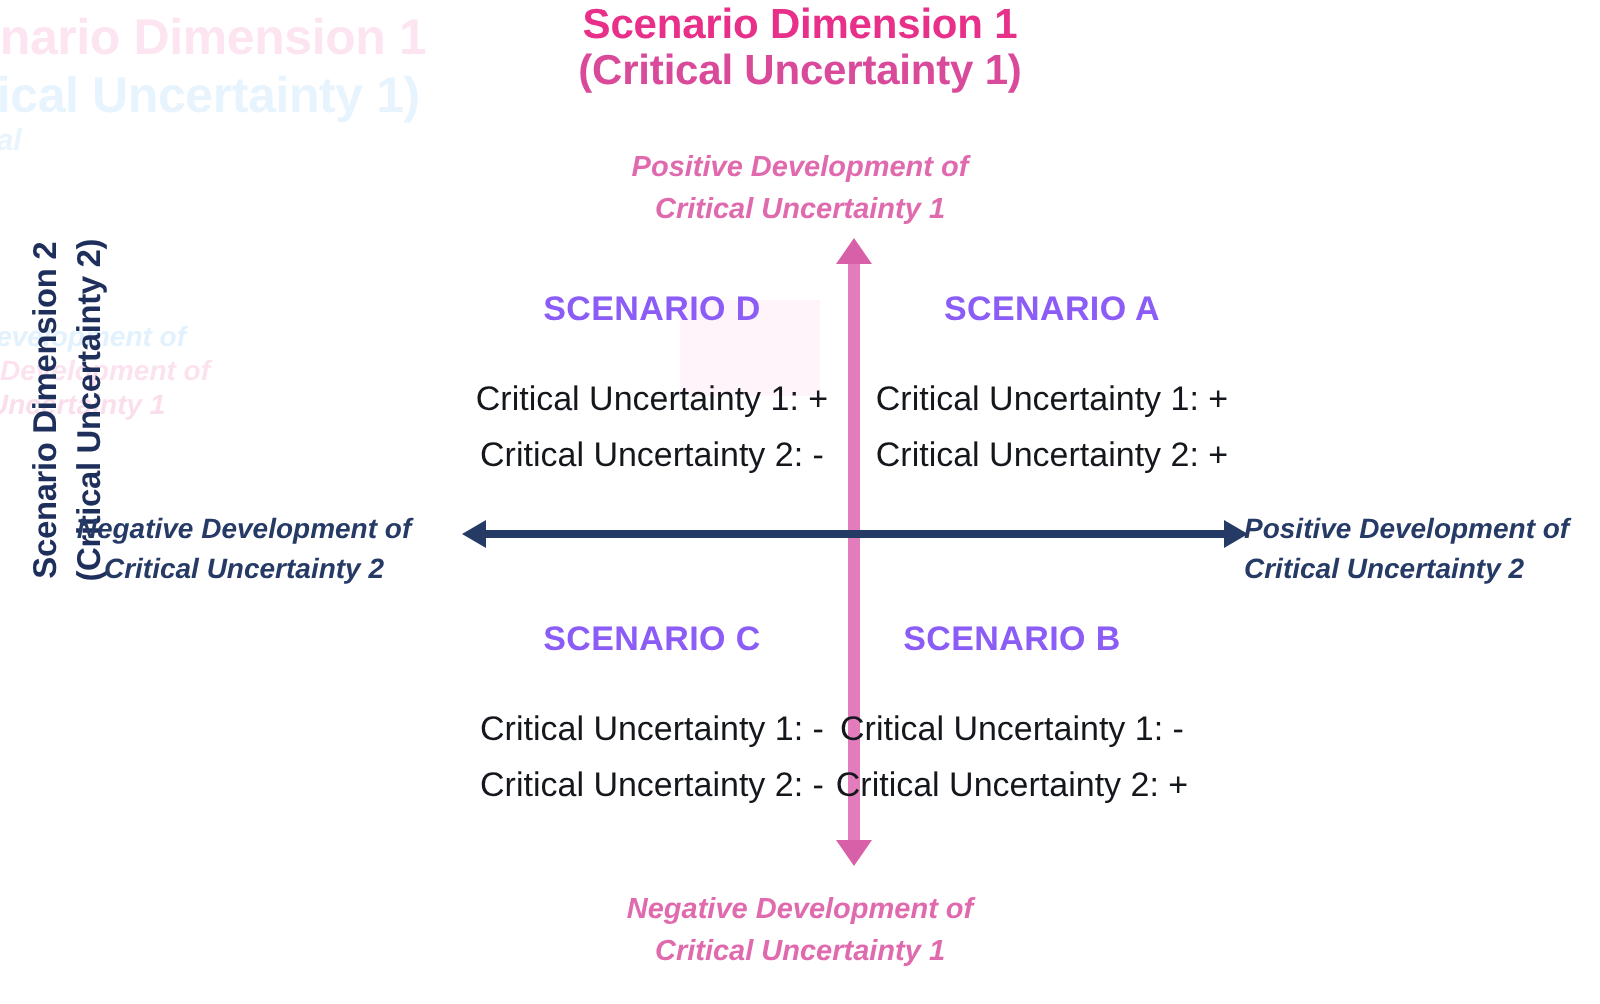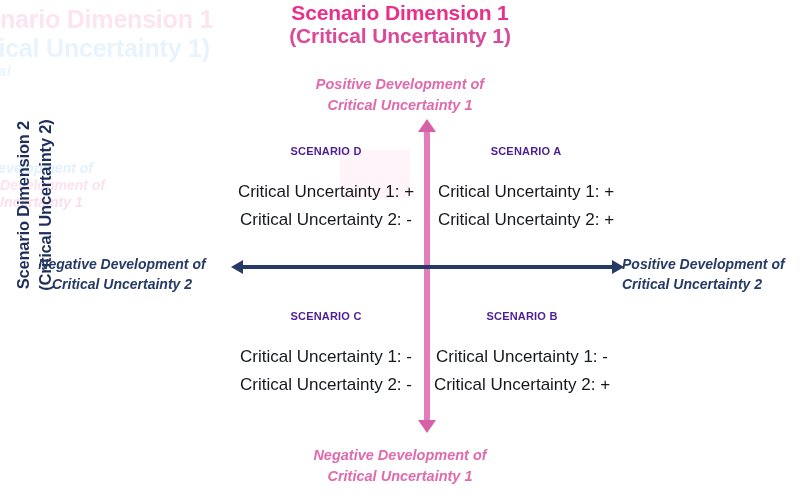--- a/index.html
+++ b/index.html
@@ -220,36 +220,36 @@
     width: 178px;
     text-align: left;
   }
 
   
   .quad {
     position: absolute;
     text-align: center;
   }
   .quad-head {
-    font-size: 11px;
-    font-weight: bold;
-    color: #4c1d95;
+    font-size: 17px;
+    font-weight: bold;
+    color: #8b5cf6;
     letter-spacing: 0.2px;
     margin-bottom: 21px;
   }
   .quad-line {
     font-size: 17px;
     color: #14171c;
     line-height: 1.63;
   }
 
   .quad-d { left: 212px; top: 145px; width: 228px; }
   .quad-a { left: 412px; top: 145px; width: 228px; }
   .quad-c { left: 212px; top: 310px; width: 228px; }
-  .quad-b { left: 408px; top: 310px; width: 228px; }
+  .quad-b { left: 392px; top: 310px; width: 228px; }
 </style>
 </head>
 <body>
 
 <div id="canvas">
 
   <div class="ghost ghost-title">Scenario Dimension 1</div>
   <div class="ghost ghost-title2">(Critical Uncertainty 1)</div>
   <div class="ghost ghost-sub">Critical</div>
   <div class="ghost ghost-left1">Development of</div>

